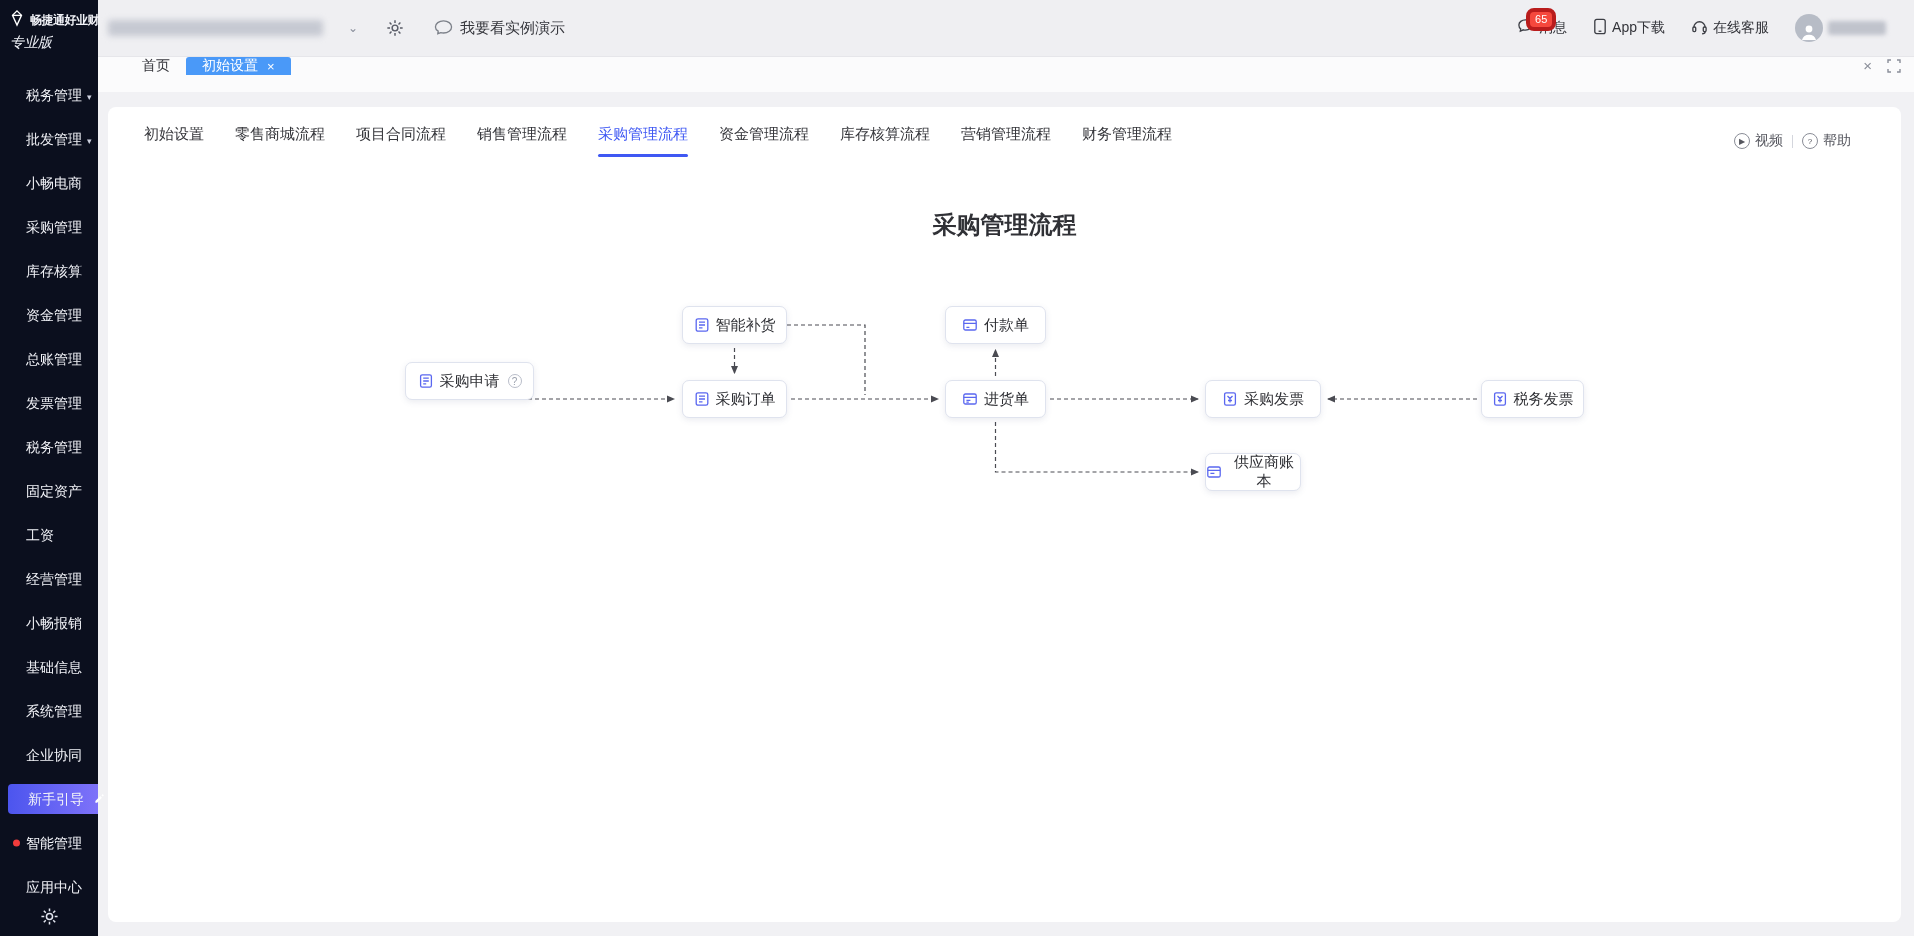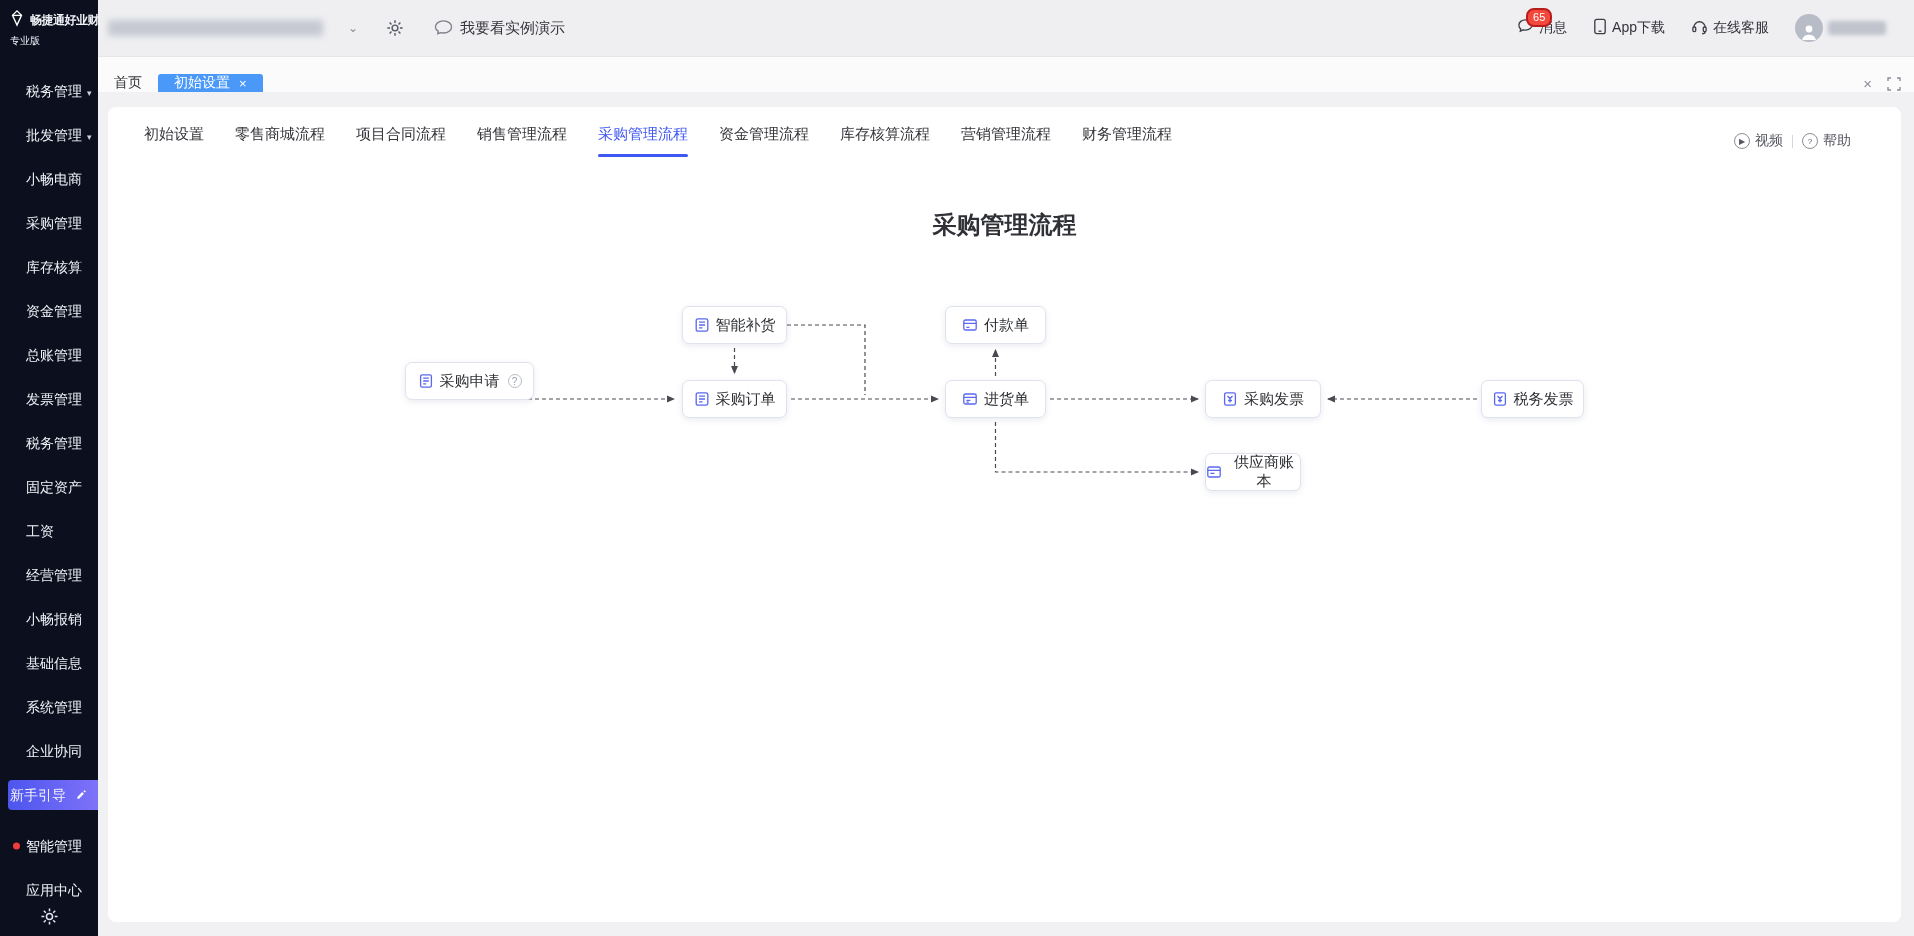--- a/index.html
+++ b/index.html
@@ -5,51 +5,51 @@
   * { margin:0; padding:0; box-sizing:border-box; }
   html,body { width:1914px; height:936px; overflow:hidden; }
   body { font-family:"Liberation Sans","DejaVu Sans",sans-serif; background:#f1f1f4; color:#333; }
   .app { display:flex; width:1914px; height:936px; }
 
   
   .sidebar { width:98px; flex-shrink:0; background:#0b0f1e; color:#f2f3f8; position:relative; }
   .logo { padding:9px 6px 4px 8px; }
   .logo-row { display:flex; align-items:center; gap:4px; }
   .logo-text { font-size:12px; font-weight:bold; white-space:nowrap; letter-spacing:-0.5px; }
-  .logo-sub { font-size:10px; margin-top:3px; padding-left:2px; color:#eef0f6; }
+  .logo-sub { font-size:14px; margin-top:3px; padding-left:2px; color:#eef0f6;font-style:italic; }
   .side-nav { margin-top:17px; }
   .side-item { height:44px; line-height:44px; padding-left:26px; font-size:14px; cursor:pointer; position:relative; white-space:nowrap; }
   .side-item .caret { font-size:9px; margin-left:5px; color:#cdd1df; }
-  .side-item.active { height:30px; line-height:30px; margin:7px 0 14px 8px; padding-left:2px;
+  .side-item.active { height:30px; line-height:30px; margin:7px 0 7px 8px; padding-left:20px;
     background:linear-gradient(90deg,#4c55ee,#7e72f9); border-radius:4px 0 0 4px;
     display:flex; align-items:center; gap:10px; }
   .side-item .dot { position:absolute; left:13px; top:50%; transform:translateY(-50%);
     width:7px; height:7px; border-radius:50%; background:#f23c3c; }
   .side-gear { position:absolute; bottom:10px; left:0; right:0; display:flex; justify-content:center; cursor:pointer; }
 
   
   .main { flex:1; display:flex; flex-direction:column; min-width:0; background:#f1f1f4; }
 
   
   .topbar { height:57px; background:#efeff2; border-bottom:1px solid #e6e6ea;
     display:flex; align-items:center; padding:0 28px 0 10px; flex-shrink:0; }
   .company { width:256px; display:flex; align-items:center; justify-content:space-between; cursor:pointer; padding-right:6px; }
   .redact-lg { width:215px; height:16px; background:#c6c9d2; border-radius:3px; filter:blur(3px); }
   .chev { color:#8a8f9c; font-size:12px; }
   .hdr-gear { margin-left:22px; display:flex; cursor:pointer; }
   .demo { display:flex; align-items:center; gap:7px; margin-left:30px; font-size:15px; color:#35363c; cursor:pointer; }
   .hdr-right { margin-left:auto; display:flex; align-items:center; gap:26px; }
   .hdr-item { display:flex; align-items:center; gap:5px; font-size:14px; color:#33343a; cursor:pointer; position:relative; }
   .badge { position:absolute; top:-10px; left:9px; background:#f5483d; color:#fff; font-size:11px; line-height:1;
-    padding:2px 5px; border-radius:8px; border:2px solid #b91c1c; }
+    padding:2px 5px; border-radius:8px; border:4px solid #b91c1c; }
   .avatar { width:28px; height:28px; border-radius:50%; background:#b7bcc6; display:flex; align-items:flex-end; justify-content:center; overflow:hidden; cursor:pointer; }
   .redact-sm { width:58px; height:14px; background:#c0c3cc; border-radius:3px; filter:blur(2px); }
 
   
-  .tabrow { height:35px; background:#fbfbfc; display:flex; align-items:flex-end; padding-left:0; flex-shrink:0; }
+  .tabrow { height:35px; background:#fbfbfc; display:flex; align-items:flex-start; padding-left:28px; flex-shrink:0; }
   .tab { display:flex; align-items:center; padding:0 16px; font-size:14px; color:#34353a; cursor:pointer; }
   .tab.active { background:#4a99f8; color:#fff; border-radius:3px 3px 0 0; gap:9px; }
   .tab .close { font-size:13px; line-height:1; }
   .tabrow-right { margin-left:auto; display:flex; align-items:center; gap:15px; padding-right:13px; color:#8a8e99; }
   .tabrow-right .x { font-size:15px; cursor:pointer; }
   .tabrow-right .fs { display:flex; cursor:pointer; }
 
   
   .workspace { flex:1; padding:15px 13px 14px 10px; min-height:0; }
   .card { background:#fff; border-radius:8px; height:100%; position:relative; overflow:hidden; }

